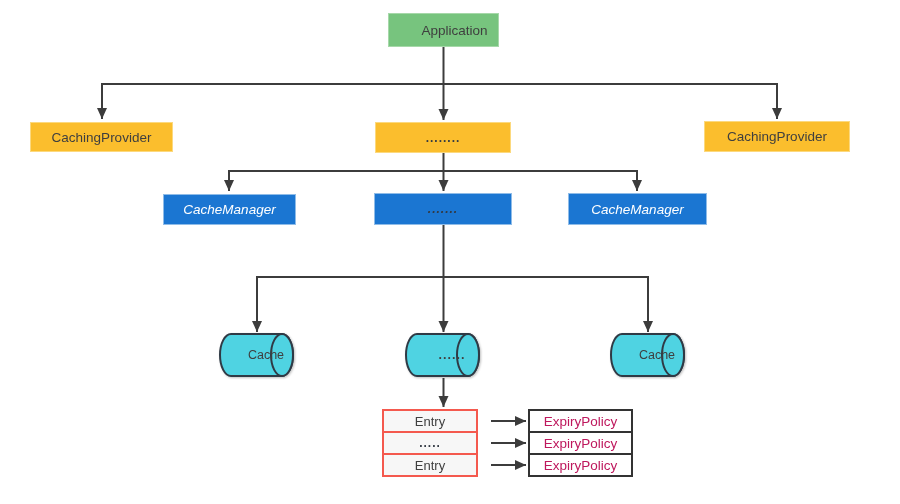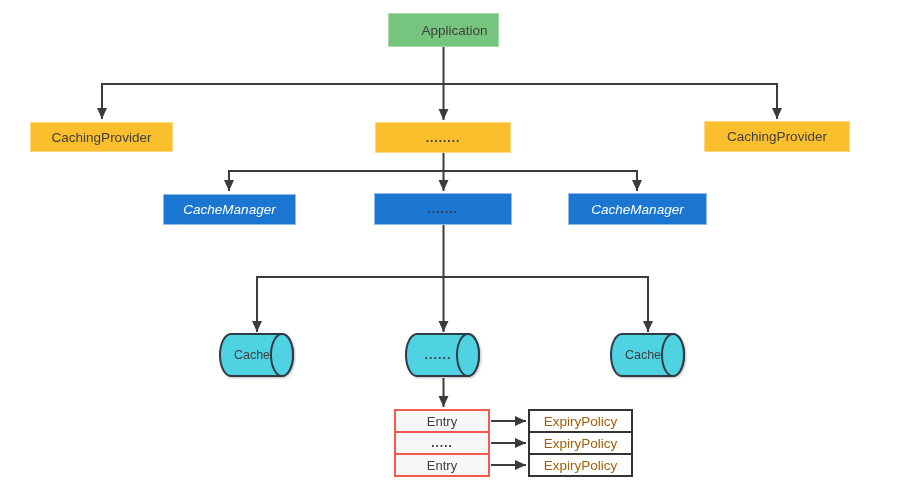--- a/index.html
+++ b/index.html
@@ -47,37 +47,37 @@
     position: absolute; width: 78px; height: 48px;
     filter: drop-shadow(1px 1.5px 1px rgba(0,0,0,0.25));
   }
   .cyl-left   { left: 218px; top: 331px; }
   .cyl-center { left: 404px; top: 331px; }
   .cyl-right  { left: 609px; top: 331px; }
   .cyl-body { fill: var(--cache_fill); stroke: var(--cache_stroke); stroke-width: 2; }
   .cyl-label {
     position: absolute; width: 64px; height: 48px;
     display: flex; align-items: center; justify-content: center;
-    font-size: 12.5px; color: var(--text_dark);
+    font-size: 12.5px; color: var(--text_dark); padding-left: 14px;
   }
   .cyl-label-left   { left: 220px; top: 331px; }
   .cyl-label-center { left: 406px; top: 331px; }
   .cyl-label-right  { left: 611px; top: 331px; }
   .entry-row {
-    left: 394px; width: 96px; height: 24px;
+    left: 382px; width: 96px; height: 24px;
     background: var(--entry_fill);
     border: 2px solid var(--entry_border);
     font-size: 13px;
   }
   .expiry-row {
     left: 528px; width: 105px; height: 24px;
     background: var(--expiry_fill);
     border: 2px solid var(--expiry_border);
     font-size: 13.5px;
-    color: #a16207;
+    color: #be185d;
   }
   .row-1 { top: 409px; }
   .row-2 { top: 431px; }
   .row-3 { top: 453px; }
   #connectors {
     position: absolute; left: 0; top: 0;
     pointer-events: none;
   }
   #connectors path.wire {
     stroke: var(--connector); stroke-width: 2; fill: none; stroke-linecap: square;

